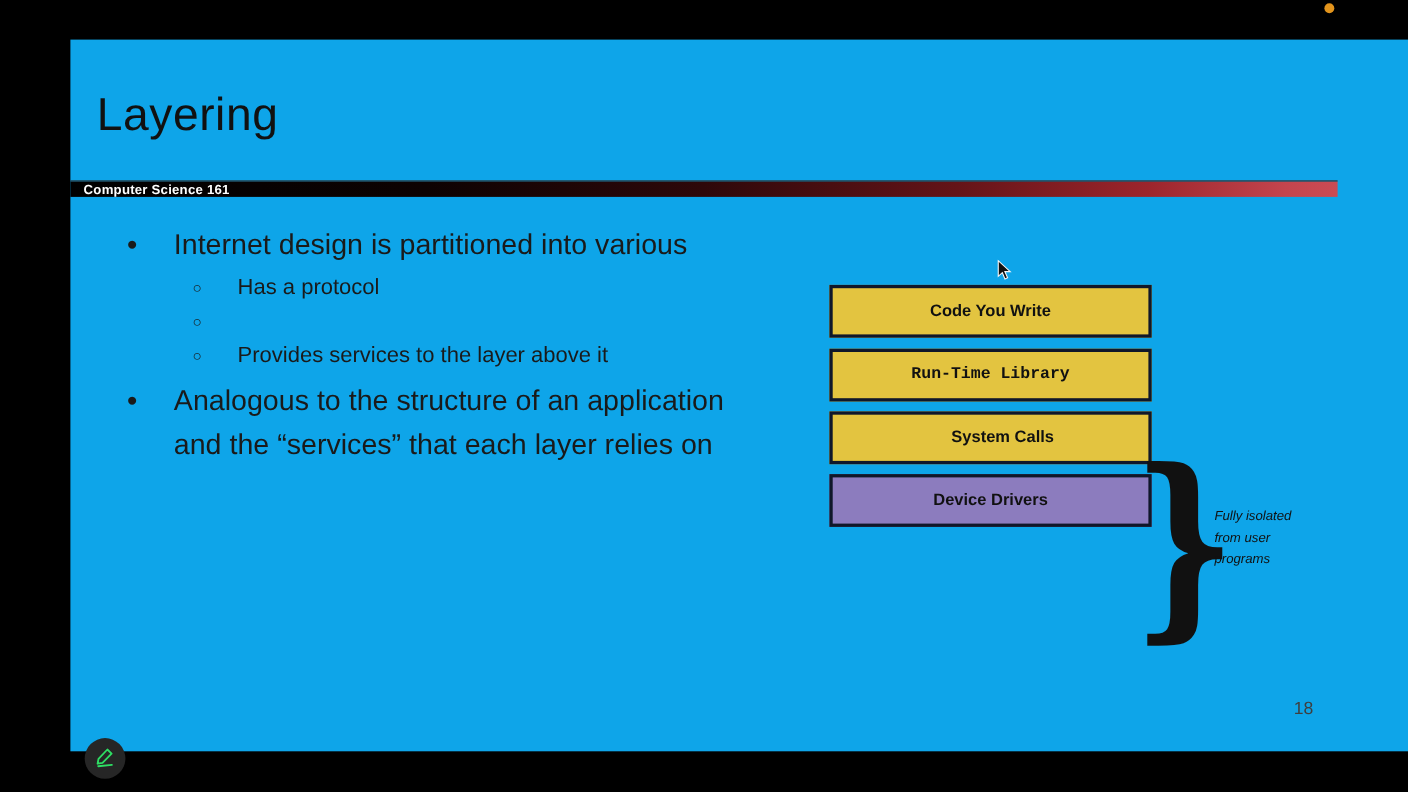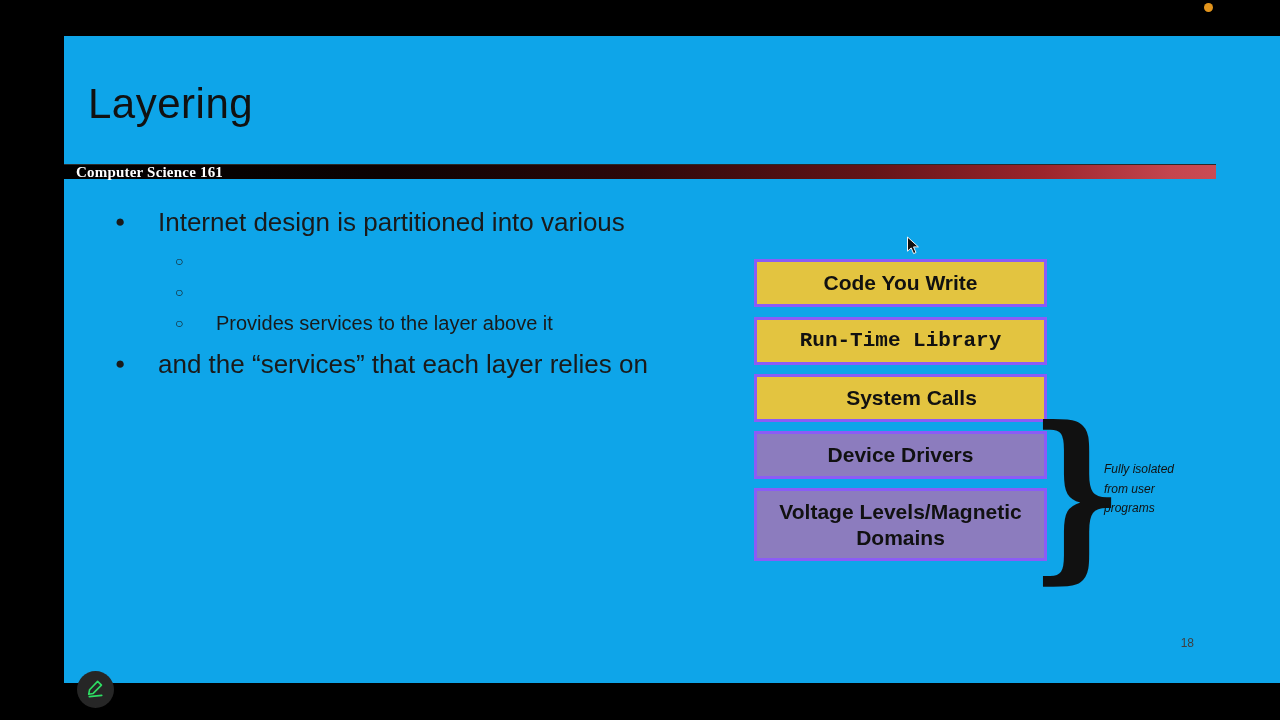--- a/index.html
+++ b/index.html
@@ -28,40 +28,40 @@
     letter-spacing: 0.5px;
   }
 
   .banner {
     position: absolute; left: 0; top: 128px; width: 1152px; height: 15px;
     background: linear-gradient(90deg, #000 0%, #0d0202 28%, #2e080a 50%,
                 #641418 70%, #9c252c 85%, #c4454e 96%, #cb4b54 100%);
     border-top: 1px solid #2a2a2a;
   }
   .banner-label {
-    color: #fff; font-size: 15px; font-weight: bold;
-    line-height: 14px; padding-left: 12px; letter-spacing: 0.2px; font-family: Liberation Serif, serif;
+    color: #fff; font-size: 12px; font-weight: bold;
+    line-height: 14px; padding-left: 12px; letter-spacing: 0.2px;
   }
 
   .content { position: absolute; left: 51px; top: 166px; width: 660px; }
   .bullet { display: flex; align-items: flex-start; }
   .bullet.l1 { font-size: 26px; line-height: 40px; }
   .bullet.l1 .mk { width: 43px; flex: 0 0 43px; font-size: 17px; line-height: 40px; }
   .subs { margin-top: 4px; margin-left: 60px; }
   .bullet.l2 { font-size: 20px; line-height: 31px; }
   .bullet.l2 .mk { width: 41px; flex: 0 0 41px; font-size: 14px; line-height: 31px; }
   .bullet.b2 { margin-top: 5px; }
   .tx div { white-space: nowrap; }
 
   .diagram-box {
     position: absolute; left: 690px; width: 293px;
-    border: 3px solid #8b5cf6;
+    border: 3px solid #0f172a;
     display: flex; align-items: center; justify-content: center;
-    text-align: center;
-    font-weight: bold; font-size: 21px; color: #111;
+    text-align: right;
+    font-weight: bold; font-size: 15px; color: #111;
     line-height: 26px; padding: 0 6px;
   }
   .box-1 { top: 223px; height: 48px; }
   .box-2 { top: 281px; height: 48px; font-family: Liberation Mono, monospace; }
   .box-3 { top: 338px; height: 48px; padding-left: 28px; }
   .box-4 { top: 395px; height: 48px; }
   .box-5 { top: 452px; height: 73px; }
 
   .brace {
     position: absolute; left: 978px; top: 387px; width: 70px; height: 140px;
@@ -74,21 +74,21 @@
     transform: scaleX(0.8); display: inline-block;
   }
 
   .brace-note {
     position: absolute; left: 1040px; top: 424px; width: 84px;
     font-size: 12px; line-height: 19.5px; color: #111; font-style: italic;
   }
 
   .page-number {
     position: absolute; left: 1094px; top: 600px; width: 36px;
-    text-align: right; font-size: 12px; color: #3f3f3f;
+    text-align: right; font-size: 16px; color: #3f3f3f;
   }
 
   .annotate-btn {
     position: absolute; left: 77px; top: 671px;
     width: 37px; height: 37px; border-radius: 50%;
     background: #262626;
     display: flex; align-items: center; justify-content: center;
     cursor: pointer;
   }
 
@@ -112,44 +112,47 @@
     <div class="content">
       <div class="bullet l1">
         <span class="mk">●</span>
         <span class="tx">
           <div>Internet design is partitioned into various</div>
         </span>
       </div>
       <div class="subs">
         <div class="bullet l2">
           <span class="mk">○</span>
+          <span class="tx">
+            <div>Has a protocol</div>
+          </span>
         </div>
         <div class="bullet l2">
           <span class="mk">○</span>
         </div>
         <div class="bullet l2">
           <span class="mk">○</span>
           <span class="tx">
             <div>Provides services to the layer above it</div>
           </span>
         </div>
       </div>
       <div class="bullet l1 b2">
         <span class="mk">●</span>
         <span class="tx">
+          <div>Analogous to the structure of an application</div>
           <div>and the “services” that each layer relies on</div>
         </span>
       </div>
     </div>
 
     <div class="diagram-box box-1" style="background-color: rgb(227, 196, 64);">Code You Write</div>
     <div class="diagram-box box-2" style="background-color: rgb(227, 196, 64);">Run-Time Library</div>
     <div class="diagram-box box-3" style="background-color: rgb(227, 196, 64);">System Calls</div>
     <div class="diagram-box box-4" style="background-color: rgb(140, 124, 190);">Device Drivers</div>
-    <div class="diagram-box box-5" style="background-color: rgb(140, 124, 190);">Voltage Levels/Magnetic Domains</div>
 
     <div class="brace">
       <span>}</span>
     </div>
     <div class="brace-note">Fully isolated from user programs</div>
 
     <div class="page-number">18</div>
   </div>
 
   <div class="annotate-btn">

